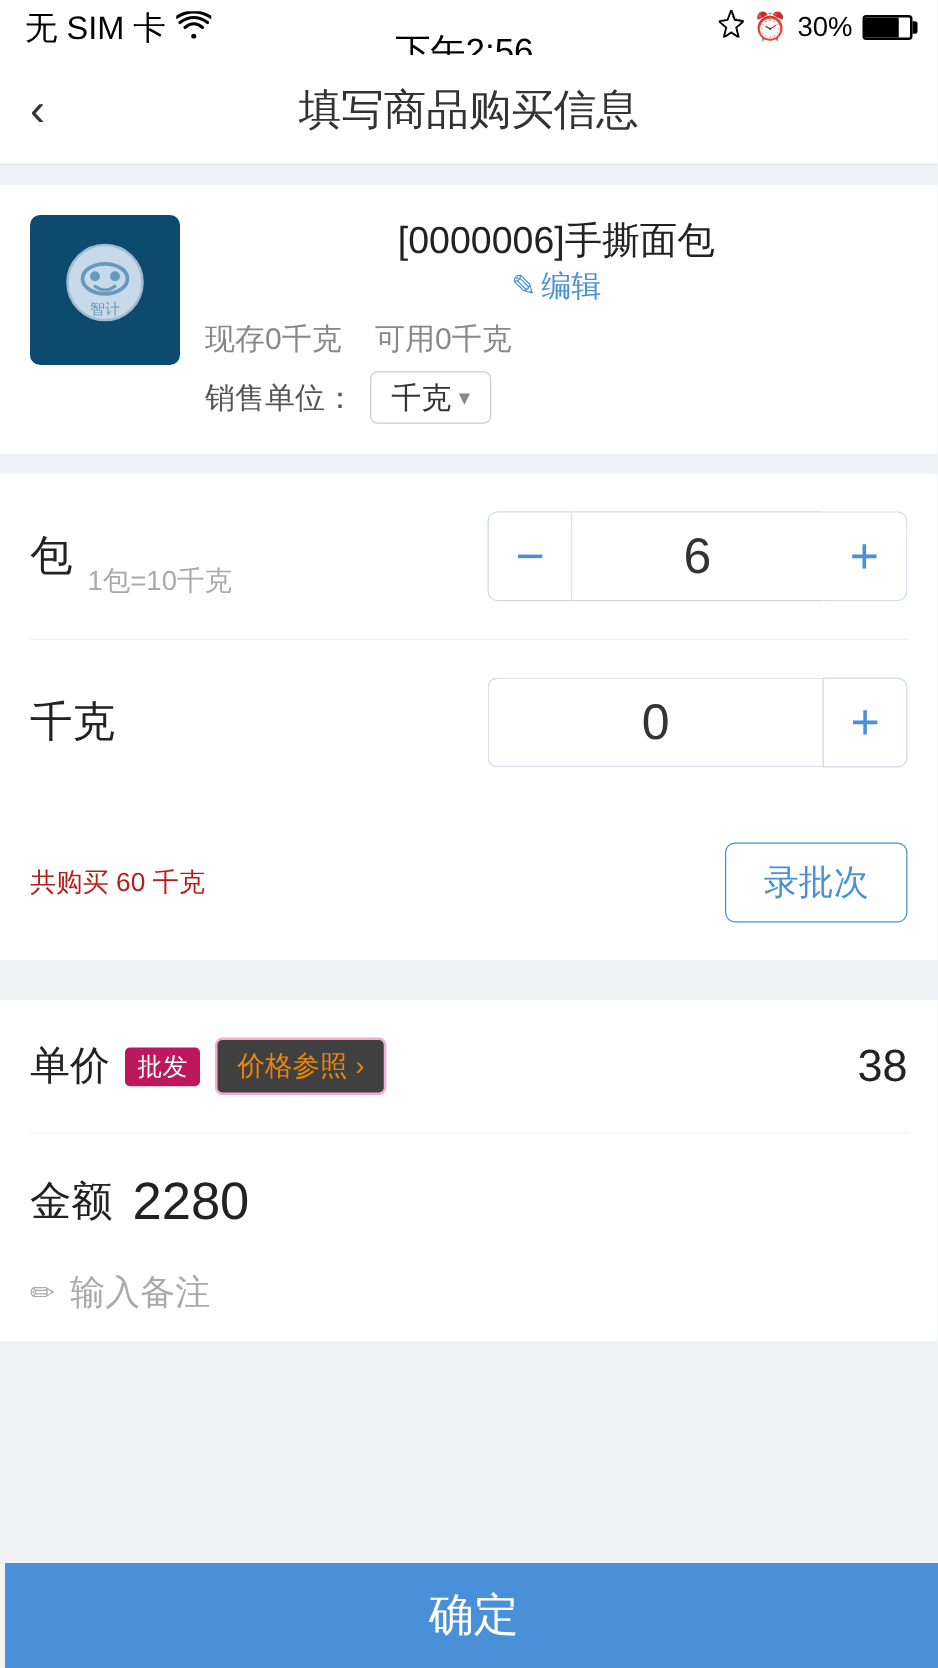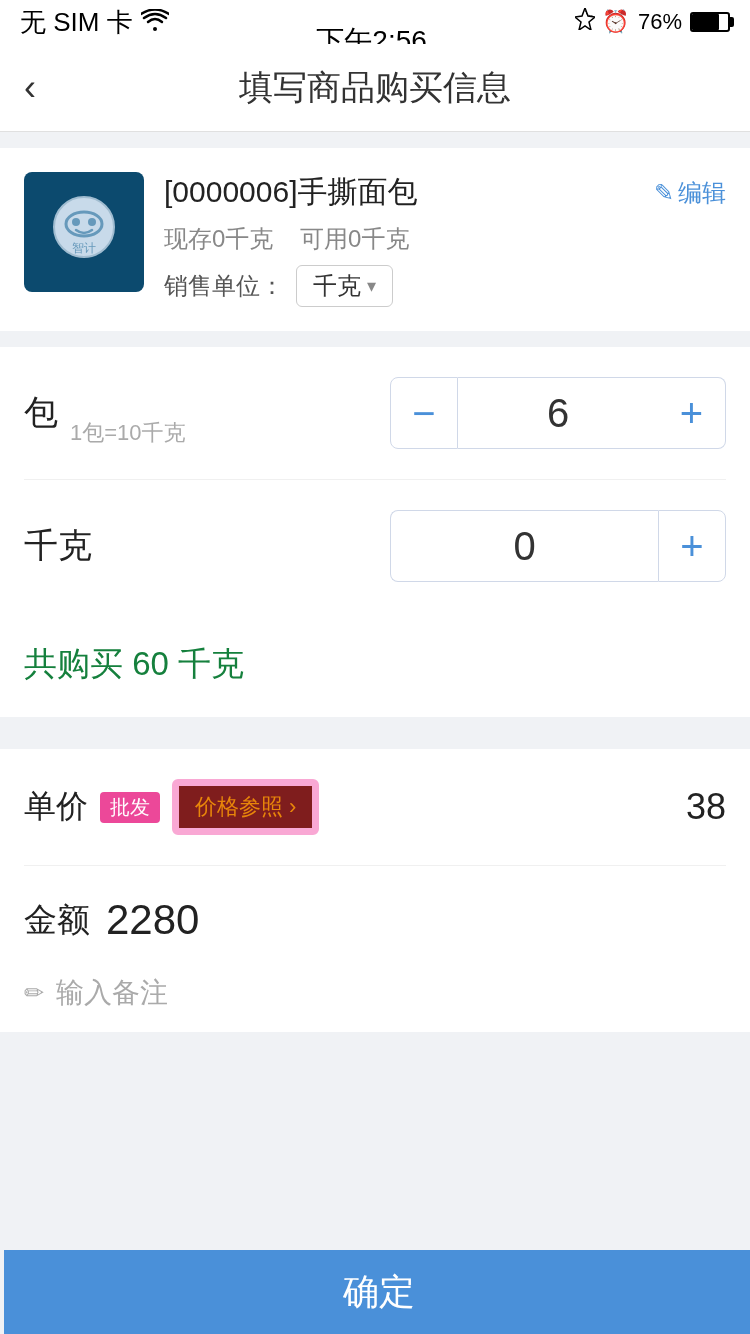--- a/index.html
+++ b/index.html
@@ -119,20 +119,21 @@
       color: #6699bb;
     }
     .product-info {
       flex: 1;
     }
     .product-name-row {
       display: flex;
       justify-content: space-between;
       align-items: center;
       margin-bottom: 10px;
+      flex-direction: column;
     }
     .product-name {
       font-size: 30px;
       font-weight: 500;
       color: #222;
     }
     .edit-link {
       color: #4a90d9;
       font-size: 24px;
       display: flex;
@@ -249,22 +250,22 @@
 
     
     .total-row {
       background: #fff;
       padding: 30px 24px;
       display: flex;
       align-items: center;
       justify-content: space-between;
     }
     .total-text {
-      font-size: 33px;
-      color: #15803d;
+      font-size: 21px;
+      color: #b91c1c;
     }
     .record-batch-btn {
       border: 1px solid #4a90d9;
       border-radius: 8px;
       padding: 12px 30px;
       font-size: 28px;
       color: #4a90d9;
       background: #fff;
       cursor: pointer;
     }
@@ -283,33 +284,33 @@
       border-bottom: 1px solid #f0f0f0;
     }
     .price-label {
       display: flex;
       align-items: center;
       gap: 12px;
       font-size: 32px;
       color: #222;
     }
     .batch-tag {
-      background: #ec4899;
+      background: #be185d;
       color: #fff;
       font-size: 20px;
       padding: 2px 10px;
       border-radius: 4px;
     }
     .price-ref-btn {
-      border: 7px solid #f9a8d4;
+      border: 2px solid #f9a8d4;
       border-radius: 6px;
       padding: 6px 16px;
       font-size: 22px;
       color: #e8860a;
-      background: #7f1d1d;
+      background: #404040;
       display: flex;
       align-items: center;
       gap: 4px;
       cursor: pointer;
     }
     .price-value {
       font-size: 36px;
       color: #222;
       font-weight: 500;
     }
@@ -388,21 +389,21 @@
     <span class="status-center">下午2:56</span>
   </div>
   <div class="status-right">
     <span>
       <svg width="20" height="22" viewBox="0 0 20 22">
         <path d="M10 0 L13 8 L20 9 L14 14 L16 22 L10 18 L4 22 L6 14 L0 9 L7 8 Z" fill="none" stroke="#000" stroke-width="1.5"></path>
         <path d="M10 1 L12 7 L18 8" fill="none" stroke="#000" stroke-width="1" stroke-dasharray="1"></path>
       </svg>
     </span>
     <span>⏰</span>
-    <span>76%</span>
+    <span>30%</span>
     <span class="battery-icon">
       <div class="battery-fill"></div>
     </span>
   </div>
 </div>
 
 <div class="nav-bar">
   <span class="nav-back">‹</span>
   <span class="nav-title">填写商品购买信息</span>
 </div>
@@ -471,20 +472,21 @@
       <input class="qty-input-no-minus" type="text" value="0" style="">
       <button class="qty-btn plus" style="border-left:1px solid #d0d8e8; border-radius:0 8px 8px 0;">
         <span>+</span>
       </button>
     </div>
   </div>
 </div>
 
 <div class="total-row">
   <span class="total-text">共购买 60 千克</span>
+  <button class="record-batch-btn">录批次</button>
 </div>
 
 <div class="divider"></div>
 
 <div class="price-section">
   <div class="price-row">
     <div class="price-label">
       <span>单价</span>
       <span class="batch-tag">批发</span>
       <button class="price-ref-btn">价格参照 ›</button>

